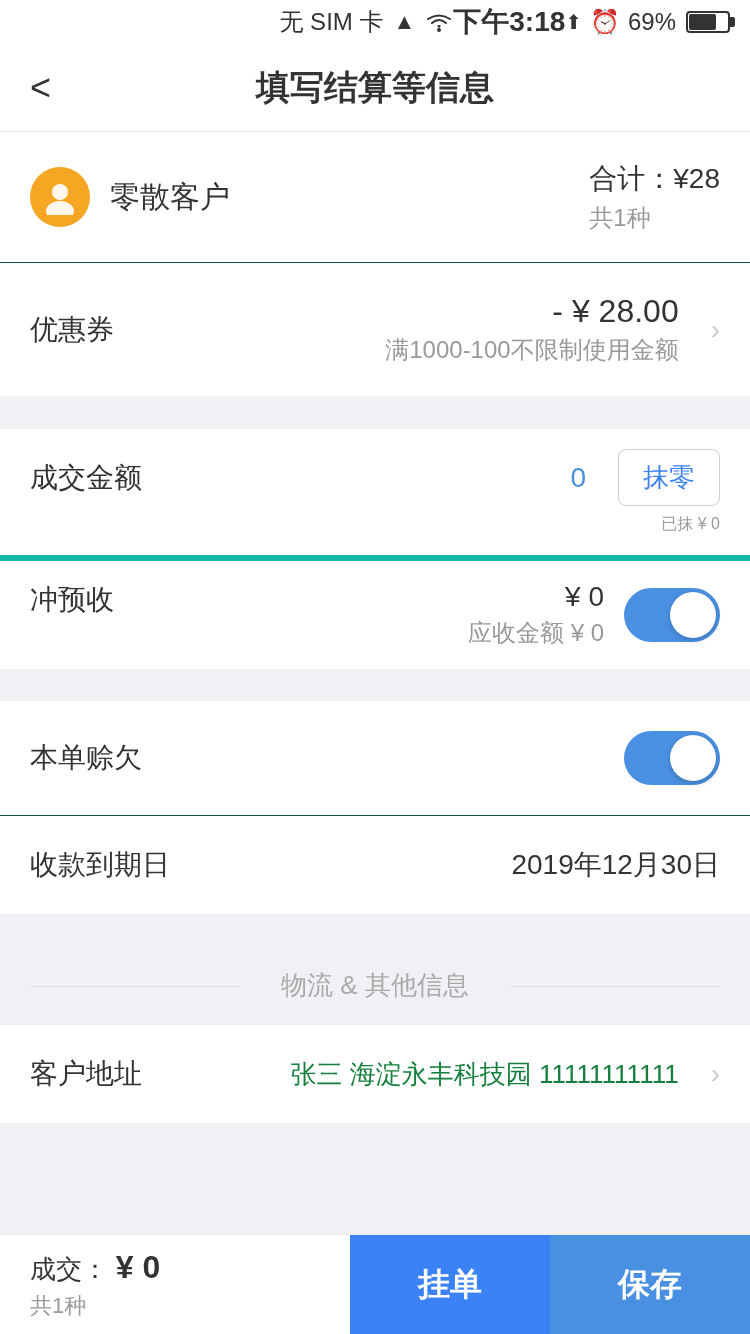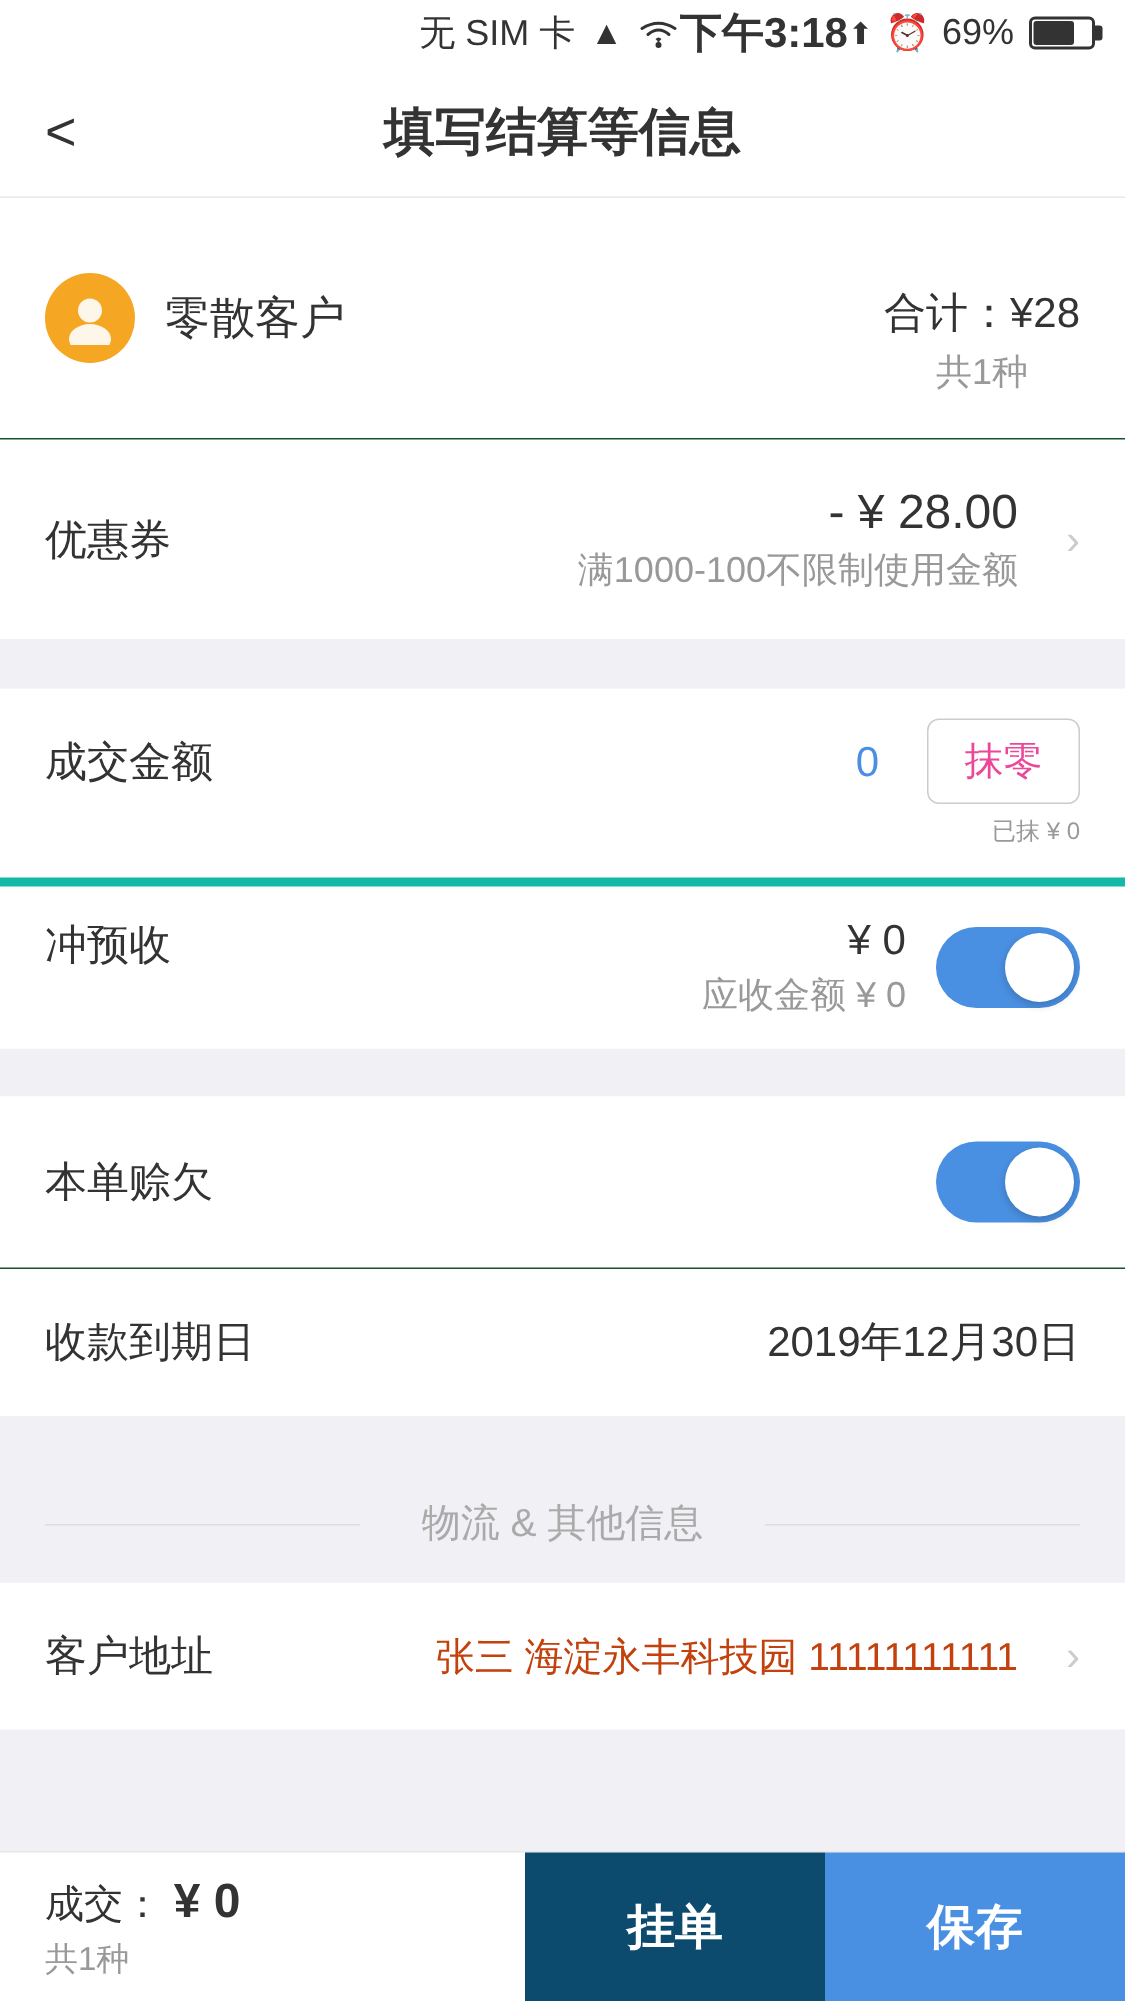--- a/index.html
+++ b/index.html
@@ -109,22 +109,21 @@
       background: #f5a623;
       display: flex; align-items: center; justify-content: center;
       font-size: 28px;
       color: #fff;
     }
     .customer-name {
       font-size: 30px;
       color: #333;
     }
     .customer-right {
-      text-align: center;
-      margin-top: 30px;
+      text-align: left;
     }
     .customer-total {
       font-size: 28px;
       color: #333;
     }
     .customer-count {
       font-size: 24px;
       color: #999;
       margin-top: 4px;
     }
@@ -175,21 +174,21 @@
       height: 16px;
       background: #f0f0f5;
     }
 
     
     .round-btn {
       border: 1px solid #ccc;
       border-radius: 8px;
       padding: 10px 24px;
       font-size: 26px;
-      color: #ec4899;
+      color: #3b82f6;
       background: #fff;
       cursor: pointer;
     }
 
     
     .toggle {
       width: 96px;
       height: 54px;
       border-radius: 27px;
       position: relative;
@@ -293,21 +292,21 @@
       width: 200px;
       height: 100%;
       display: flex;
       align-items: center;
       justify-content: center;
       font-size: 32px;
       font-weight: 600;
       color: #fff;
       cursor: pointer;
     }
-    .btn-pending { background: #0c4a6e; }
+    .btn-pending { background: #3b82f6; }
     .btn-save { background: #4a90e2; }
 
     
     .wifi-icon { font-size: 22px; }
   </style>
 </head>
 <body>
 
 <div class="status-bar">
   <div class="status-left">
@@ -418,21 +417,21 @@
   <div class="section-divider"></div>
 
   <div class="logistics-header">
     <span>物流 &amp; 其他信息</span>
   </div>
 
   <div class="card">
     <div class="row-item" style="border-top:none;">
       <span class="row-label">客户地址</span>
       <div class="row-right">
-        <span class="row-main-value" style="font-size:26px;color:#c2410c;max-width:440px;text-align:right;line-height:1.4;">张三 海淀永丰科技园 11111111111</span>
+        <span class="row-main-value" style="font-size:26px;color:#15803d;max-width:440px;text-align:right;line-height:1.4;">张三 海淀永丰科技园 11111111111</span>
         <span class="chevron-right">›</span>
       </div>
     </div>
   </div>
 
 </div>
 
 <div class="bottom-bar">
   <div class="bottom-info">
     <div>

